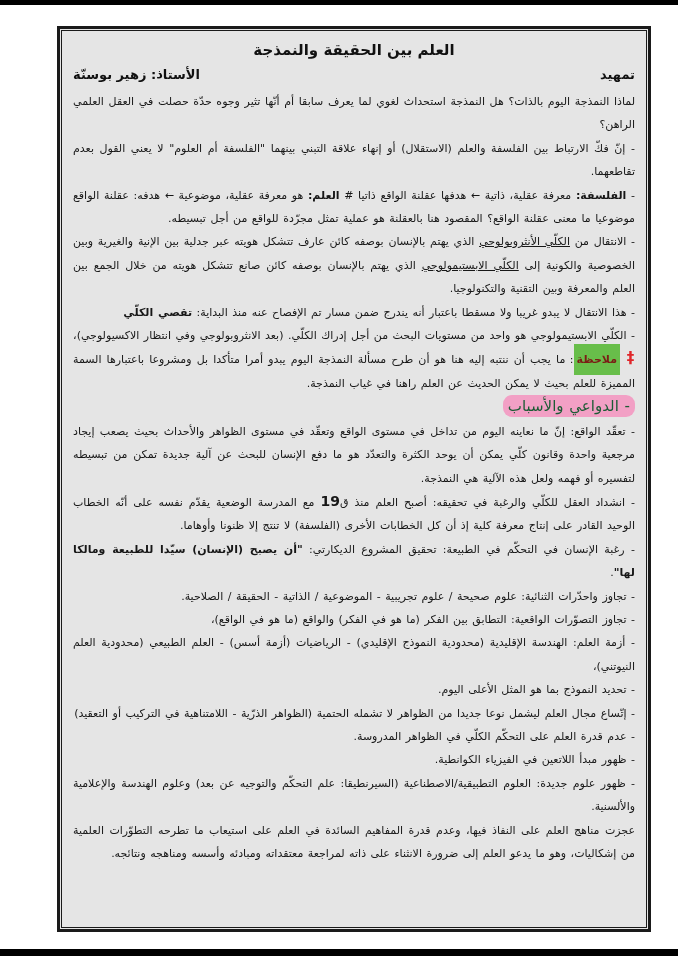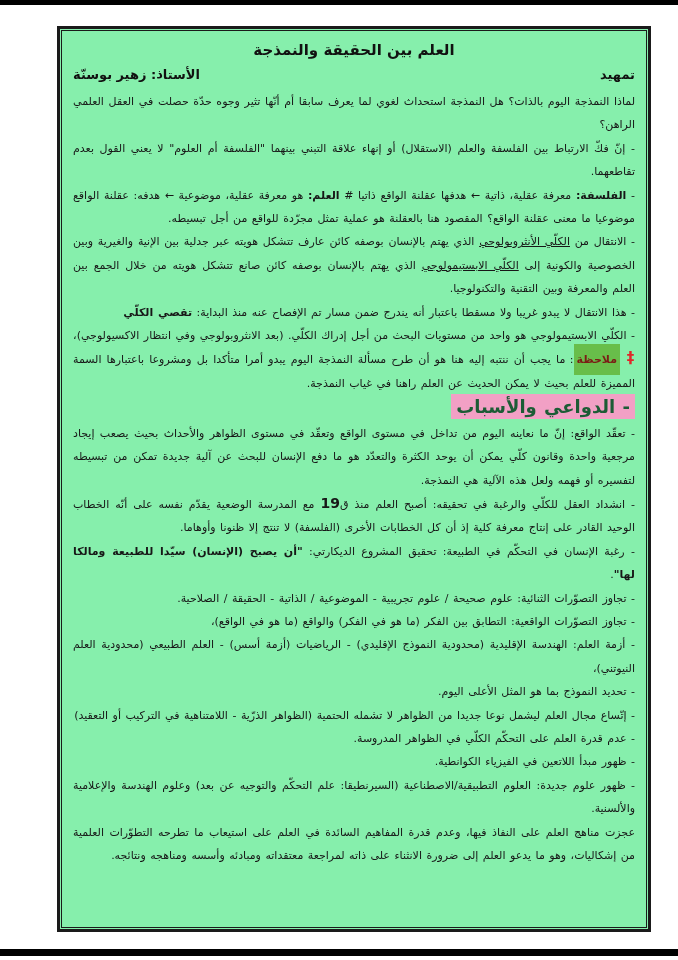--- a/index.html
+++ b/index.html
@@ -5,21 +5,21 @@
   html,body{margin:0;padding:0;}
   body{
     width:678px;height:960px;position:relative;background:#ffffff;
     font-family:"DejaVu Sans", sans-serif;overflow:hidden;
   }
   .scan-bar{position:absolute;left:0;width:678px;background:#000;}
   .scan-bar.top{top:0;height:5px;}
   .scan-bar.bottom{top:949px;height:7px;}
   .frame-outer{
     position:absolute;left:57px;top:26px;width:588px;height:900px;
-    border:3px solid var(--border,#1a1a1a);background:#86efac;
+    border:3px solid var(--border,#1a1a1a);background:#e5e5e5;
   }
   .frame-inner{
     position:absolute;inset:1px;border:1px solid var(--border,#1a1a1a);
     padding:5px 11px 4px 11px;overflow:hidden;
   }
   .doc-title{
     text-align:center;font-weight:bold;font-size:15px;line-height:24px;
     color:#111;margin:2px 0 2px 0;
   }
   .header-row{
@@ -33,21 +33,21 @@
   }
   .seg-normal{}
   .seg-bold{font-weight:bold;}
   .seg-underline{text-decoration:underline;}
   .seg-green-highlight{
     background:var(--hg,#68be4a);color:var(--hgt,#7b1d15);
     font-weight:bold;padding:9px 3px;
   }
   .seg-pink-highlight-green{
     background:var(--hp,#f2a0c5);color:var(--hptg,#1c5c35);
-    font-weight:bold;font-size:18px;padding:2px 5px;
+    font-weight:normal;font-size:15px;padding:2px 5px;border-radius:9px;
   }
   .seg-red-symbol{color:var(--red,#e0262a);font-weight:bold;font-size:15px;}
   .seg-big-number{font-weight:bold;font-size:14px;}
 </style>
 </head>
 <body>
 
 <div class="scan-bar top"></div>
 <div class="scan-bar bottom"></div>
 
@@ -63,21 +63,21 @@
         <p class="para"><span class="seg-normal">- إنّ فكّ الارتباط بين الفلسفة والعلم (الاستقلال) أو إنهاء علاقة التبني بينهما "الفلسفة أم العلوم" لا يعني القول بعدم تقاطعهما.</span></p>
         <p class="para"><span class="seg-normal">- </span><span class="seg-bold">الفلسفة:</span><span class="seg-normal"> معرفة عقلية، ذاتية ← هدفها عقلنة الواقع ذاتيا # </span><span class="seg-bold">العلم:</span><span class="seg-normal"> هو معرفة عقلية، موضوعية ← هدفه: عقلنة الواقع موضوعيا ما معنى عقلنة الواقع؟ المقصود هنا بالعقلنة هو عملية تمثل مجرّدة للواقع من أجل تبسيطه.</span></p>
         <p class="para"><span class="seg-normal">- الانتقال من </span><span class="seg-underline">الكلّي الأنثروبولوجي</span><span class="seg-normal"> الذي يهتم بالإنسان بوصفه كائن عارف تتشكل هويته عبر جدلية بين الإنية والغيرية وبين الخصوصية والكونية إلى </span><span class="seg-underline">الكلّي الابستيمولوجي</span><span class="seg-normal"> الذي يهتم بالإنسان بوصفه كائن صانع تتشكل هويته من خلال الجمع بين العلم والمعرفة وبين التقنية والتكنولوجيا.</span></p>
         <p class="para"><span class="seg-normal">- هذا الانتقال لا يبدو غريبا ولا مسقطا باعتبار أنه يندرج ضمن مسار تم الإفصاح عنه منذ البداية: </span><span class="seg-bold">تقصي الكلّي</span></p>
         <p class="para"><span class="seg-normal">- الكلّي الابستيمولوجي هو واحد من مستويات البحث من أجل إدراك الكلّي. (بعد الانثروبولوجي وفي انتظار الاكسيولوجي)،</span></p>
         <p class="para"><span class="seg-red-symbol">‡ </span><span class="seg-green-highlight">ملاحظة</span><span class="seg-normal">: ما يجب أن ننتبه إليه هنا هو أن طرح مسألة النمذجة اليوم يبدو أمرا متأكدا بل ومشروعا باعتبارها السمة المميزة للعلم بحيث لا يمكن الحديث عن العلم راهنا في غياب النمذجة.</span></p>
         <p class="para"><span class="seg-pink-highlight-green">- الدواعي والأسباب</span></p>
         <p class="para"><span class="seg-normal">- تعقّد الواقع: إنّ ما نعاينه اليوم من تداخل في مستوى الواقع وتعقّد في مستوى الظواهر والأحداث بحيث يصعب إيجاد مرجعية واحدة وقانون كلّي يمكن أن يوحد الكثرة والتعدّد هو ما دفع الإنسان للبحث عن آلية جديدة تمكن من تبسيطه لتفسيره أو فهمه ولعل هذه الآلية هي النمذجة.</span></p>
         <p class="para"><span class="seg-normal">- انشداد العقل للكلّي والرغبة في تحقيقه: أصبح العلم منذ ق</span><span class="seg-big-number">19</span><span class="seg-normal"> مع المدرسة الوضعية يقدّم نفسه على أنّه الخطاب الوحيد القادر على إنتاج معرفة كلية إذ أن كل الخطابات الأخرى (الفلسفة) لا تنتج إلا ظنونا وأوهاما.</span></p>
         <p class="para"><span class="seg-normal">- رغبة الإنسان في التحكّم في الطبيعة: تحقيق المشروع الديكارتي: </span><span class="seg-bold">"أن يصبح (الإنسان) سيّدا للطبيعة ومالكا لها"</span><span class="seg-normal">.</span></p>
-        <p class="para"><span class="seg-normal">- تجاوز التصوّرات الثنائية: علوم صحيحة / علوم تجريبية - الموضوعية / الذاتية - الحقيقة / الصلاحية.</span></p>
+        <p class="para"><span class="seg-normal">- تجاوز واحدّرات الثنائية: علوم صحيحة / علوم تجريبية - الموضوعية / الذاتية - الحقيقة / الصلاحية.</span></p>
         <p class="para"><span class="seg-normal">- تجاوز التصوّرات الواقعية: التطابق بين الفكر (ما هو في الفكر) والواقع (ما هو في الواقع)،</span></p>
         <p class="para"><span class="seg-normal">- أزمة العلم: الهندسة الإقليدية (محدودية النموذج الإقليدي) - الرياضيات (أزمة أسس) - العلم الطبيعي (محدودية العلم النيوتني)،</span></p>
         <p class="para"><span class="seg-normal">- تحديد النموذج بما هو المثل الأعلى اليوم.</span></p>
         <p class="para"><span class="seg-normal">- إتّساع مجال العلم ليشمل نوعا جديدا من الظواهر لا تشمله الحتمية (الظواهر الذرّية - اللامتناهية في التركيب أو التعقيد)</span></p>
         <p class="para"><span class="seg-normal">- عدم قدرة العلم على التحكّم الكلّي في الظواهر المدروسة.</span></p>
         <p class="para"><span class="seg-normal">- ظهور مبدأ اللاتعين في الفيزياء الكوانطية.</span></p>
         <p class="para"><span class="seg-normal">- ظهور علوم جديدة: العلوم التطبيقية/الاصطناعية (السيرنطيقا: علم التحكّم والتوجيه عن بعد) وعلوم الهندسة والإعلامية والألسنية.</span></p>
         <p class="para"><span class="seg-normal">عجزت مناهج العلم على النفاذ فيها، وعدم قدرة المفاهيم السائدة في العلم على استيعاب ما تطرحه التطوّرات العلمية من إشكاليات، وهو ما يدعو العلم إلى ضرورة الانثناء على ذاته لمراجعة معتقداته ومبادئه وأسسه ومناهجه ونتائجه.</span></p>
       </div>
   </div>

